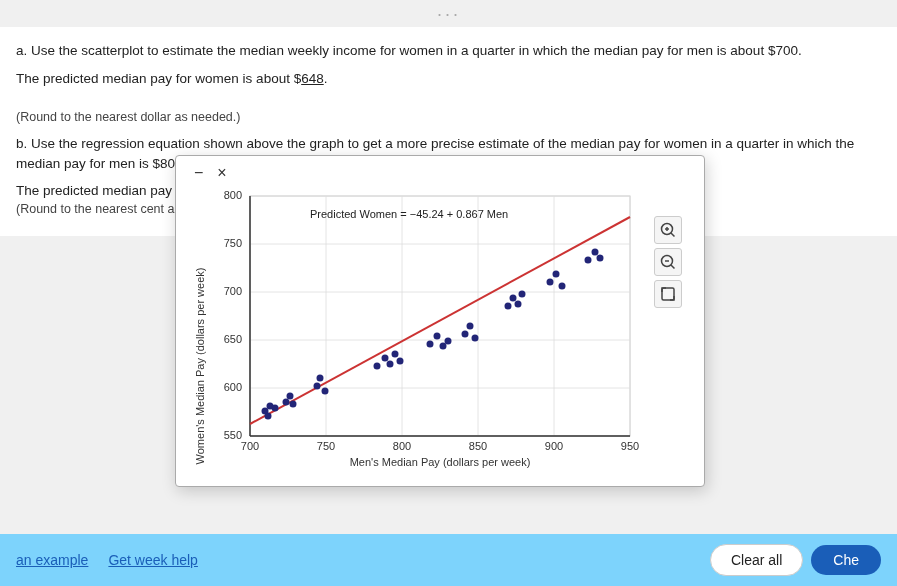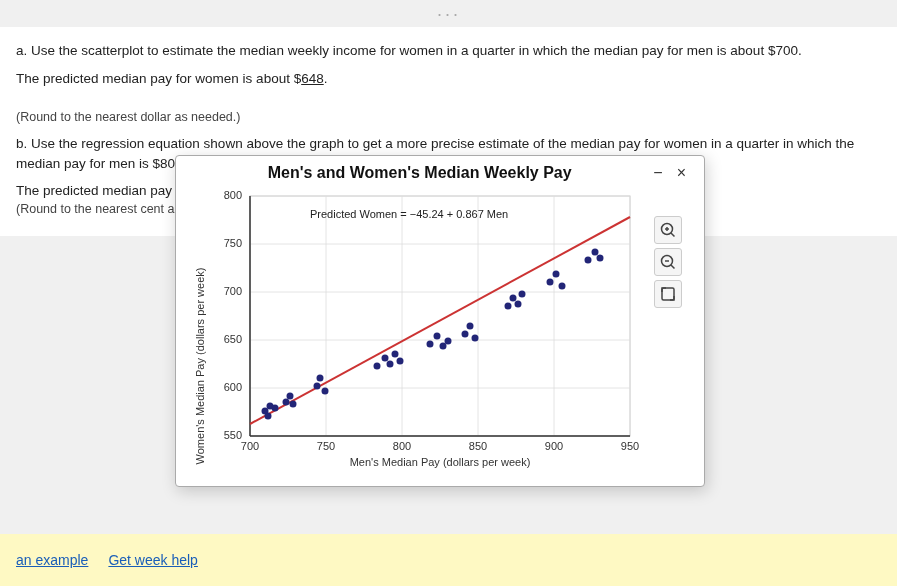--- a/index.html
+++ b/index.html
@@ -144,21 +144,21 @@
       font-size: 14px;
     }
 
     
     .bottom-bar {
       position: absolute;
       bottom: 0;
       left: 0;
       width: 100%;
       height: 52px;
-      background: #fef9c3;
+      background: #7dd3fc;
       display: flex;
       align-items: center;
       justify-content: space-between;
       padding: 0 16px;
     }
 
     .bottom-links {
       display: flex;
       gap: 20px;
       align-items: center;
@@ -223,21 +223,20 @@
   <div class="question-b">b. Use the regression equation shown above the graph to get a more precise estimate of the median pay for women in a quarter in which the median pay for men is $800.</div>
 
   <div class="answer-line2">
     <span>The predicted median pay for women is $</span><span class="inline-box"></span><span>.</span>
   </div>
   <div class="rounded-note">(Round to the nearest cent as needed.)</div>
 </div>
 
 <div class="chart-modal">
   <div class="chart-modal-header">
-    <div class="chart-title">Men's and Women's Median Weekly Pay</div>
     <div class="modal-controls">
       <button class="modal-btn">−</button>
       <button class="modal-btn">×</button>
     </div>
   </div>
 
   <div class="chart-area">
 
     <svg class="chart-svg" width="490" height="290" viewBox="0 0 490 290">
 
@@ -350,13 +349,17 @@
       </button>
     </div>
   </div>
 </div>
 
 <div class="bottom-bar">
   <div class="bottom-links">
     <span class="bottom-link">an example</span>
     <span class="bottom-link">Get week help</span>
   </div>
+  <div class="bottom-right">
+    <button class="clear-all-btn">Clear all</button>
+    <button class="check-btn">Che</button>
+  </div>
 </div>
 
 </body></html>

